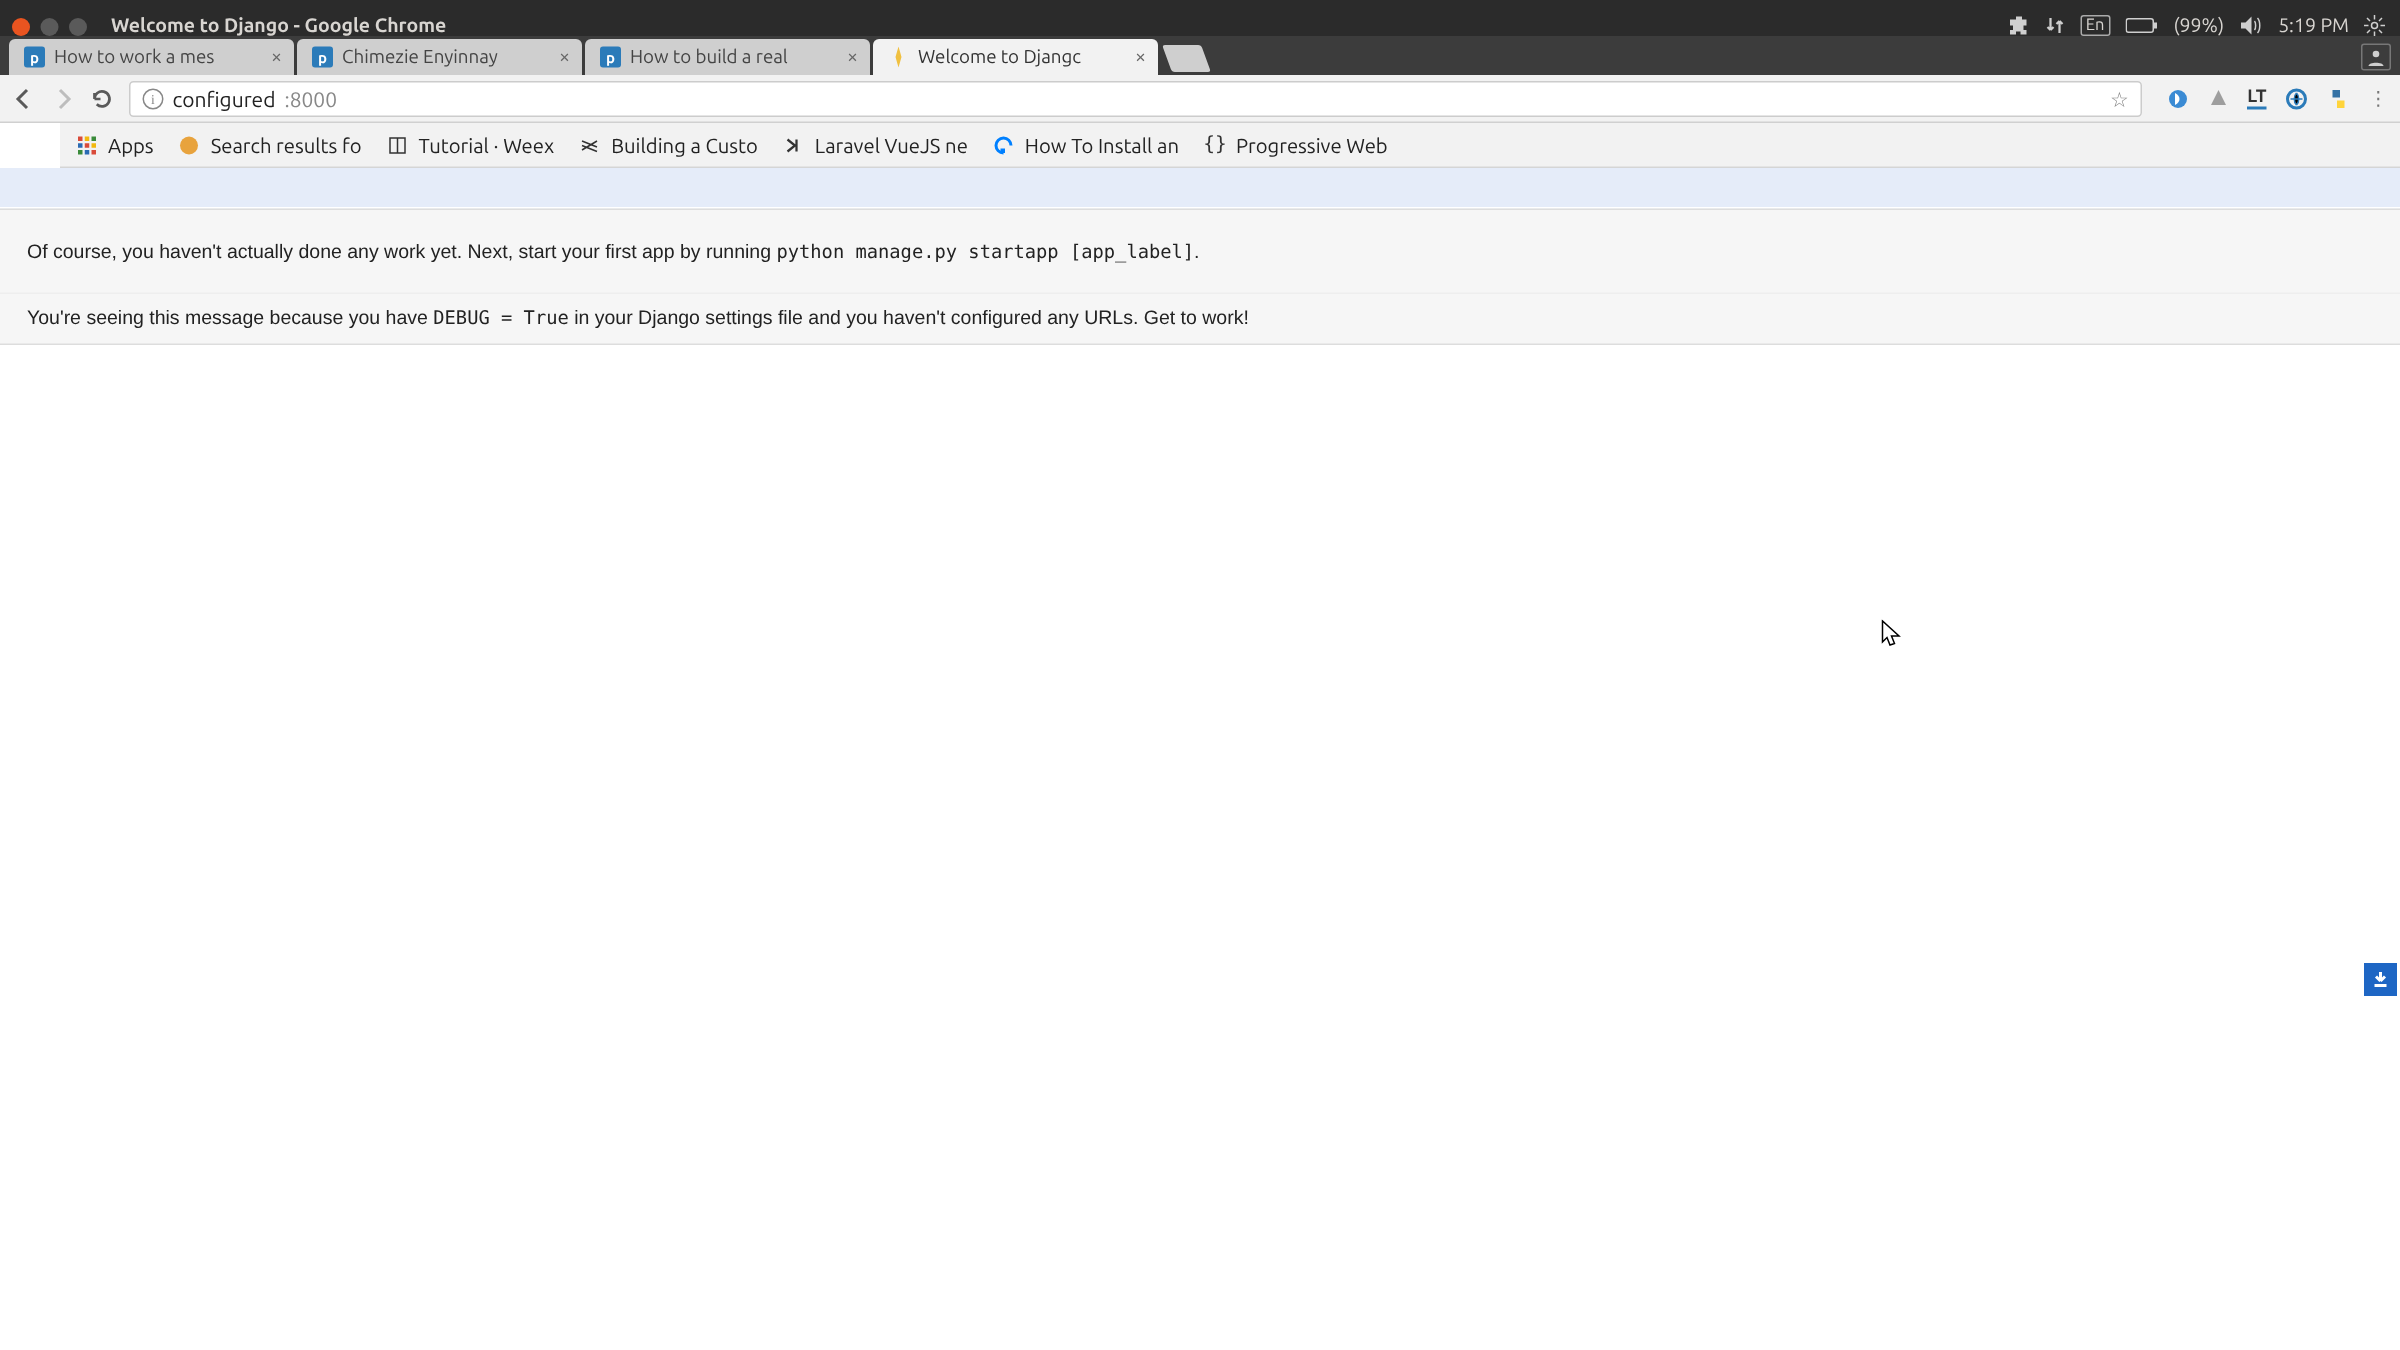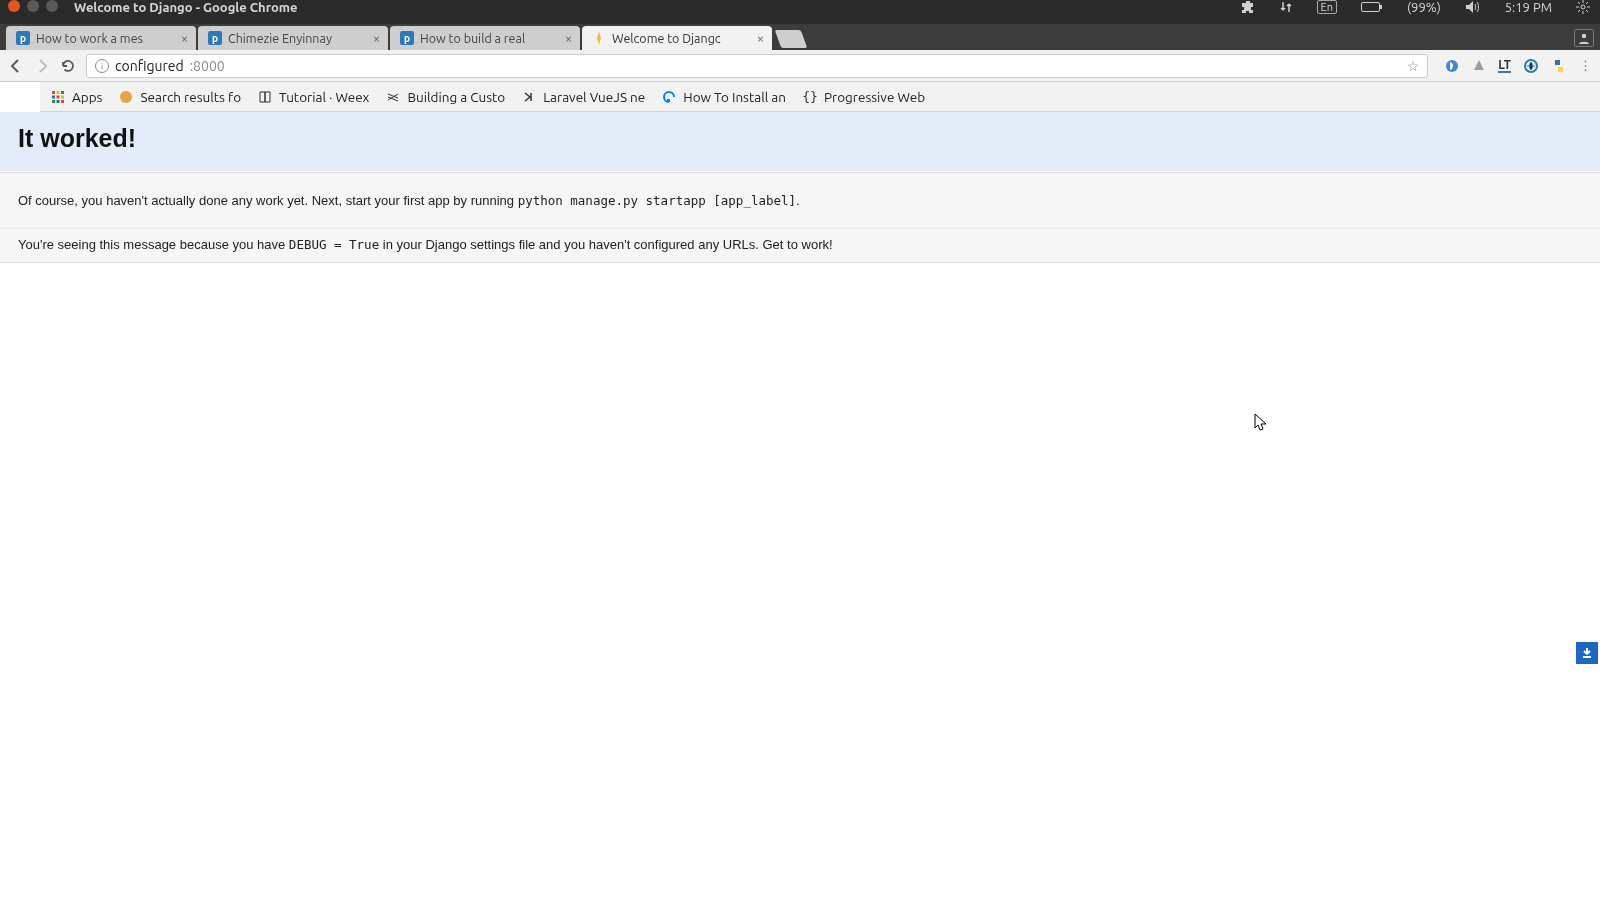--- a/index.html
+++ b/index.html
@@ -1,26 +1,26 @@
 <!DOCTYPE html>
 <html><head>
 <meta charset="utf-8">
 <style>
 * { margin: 0; padding: 0; box-sizing: border-box; }
 body { font-family: "Ubuntu", "Segoe UI", Arial, sans-serif; font-size: 13px; width: 1600px; height: 900px; overflow: hidden; background: #fff; position: relative; }
 
 
-.ubuntu-bar { height: 24px; background: #2b2b2b; display: flex; align-items: flex-start; color: #dcdcdc; font-size: 13px; }
+.ubuntu-bar { height: 24px; background: #2b2b2b; display: flex; align-items: flex-end; color: #dcdcdc; font-size: 13px; }
 .window-controls { display: flex; gap: 7px; padding: 0 8px; align-items: center; }
 .wc { width: 12px; height: 12px; border-radius: 50%; }
 .wc.close { background: #e95420; }
 .wc.min { background: #5a5a5a; }
 .wc.max { background: #5a5a5a; }
 .window-title { margin-left: 8px; font-weight: bold; color: #d8d5d1; }
-.ubuntu-right { margin-left: auto; display: flex; align-items: center; gap: 24px; padding-right: 10px; color: #d8d5d1; }
+.ubuntu-right { margin-left: auto; display: flex; align-items: center; gap: 10px; padding-right: 10px; color: #d8d5d1; }
 .ubuntu-right .ic { display:inline-flex; align-items:center; justify-content:center; }
 .lang-box { border:1px solid #aaa; padding:0 3px; font-size:11px; border-radius:2px; }
 
 
 .tab-strip { height: 26px; background: #3c3c3c; display: flex; align-items: flex-end; padding-left: 6px; }
 .tab { height: 24px; display: flex; align-items: center; padding: 0 8px 0 10px; font-size: 12.5px; color: #333; background: #d3d3d3; border-top-left-radius: 4px; border-top-right-radius: 4px; margin-right: 2px; width: 190px; position: relative; gap:6px; }
 .tab.inactive { background: #cfcfcf; color: #444; }
 .tab.active { background: #f2f2f2; }
 .tab .favicon { width:14px; height:14px; display:inline-flex; align-items:center; justify-content:center; font-size:10px; }
 .tab .favicon.p { background:#2b7bb9; color:#fff; font-weight:bold; border-radius:2px; }
@@ -250,21 +250,20 @@
       </span>
     <span>How To Install an</span>
   </div>
   <div class="bm">
     <span class="bm-ic" style="font-family:monospace;font-size:13px;color:#333;">{}</span>
     <span>Progressive Web</span>
   </div>
 </div>
 
 <div class="django-header">
-  <h1>It worked!</h1>
 </div>
 <div class="instructions">
   <span>Of course, you haven't actually done any work yet. Next, start your first app by running </span><code>python manage.py startapp [app_label]</code><span>.</span>
 </div>
 <div class="explanation">
   <span>You're seeing this message because you have </span><code>DEBUG = True</code><span> in your Django settings file and you haven't configured any URLs. Get to work!</span>
 </div>
 
 <div class="cursor">
   <svg width="14" height="20" viewBox="0 0 14 20">

